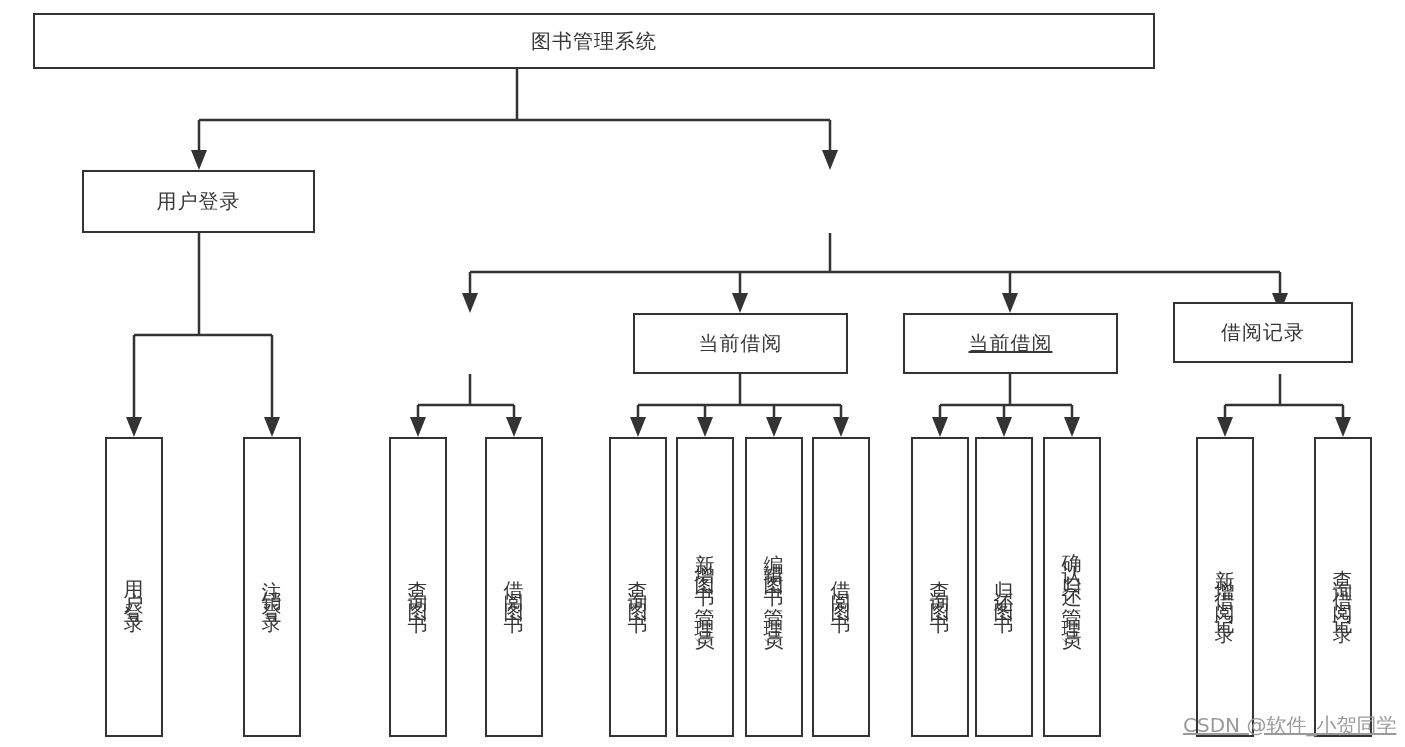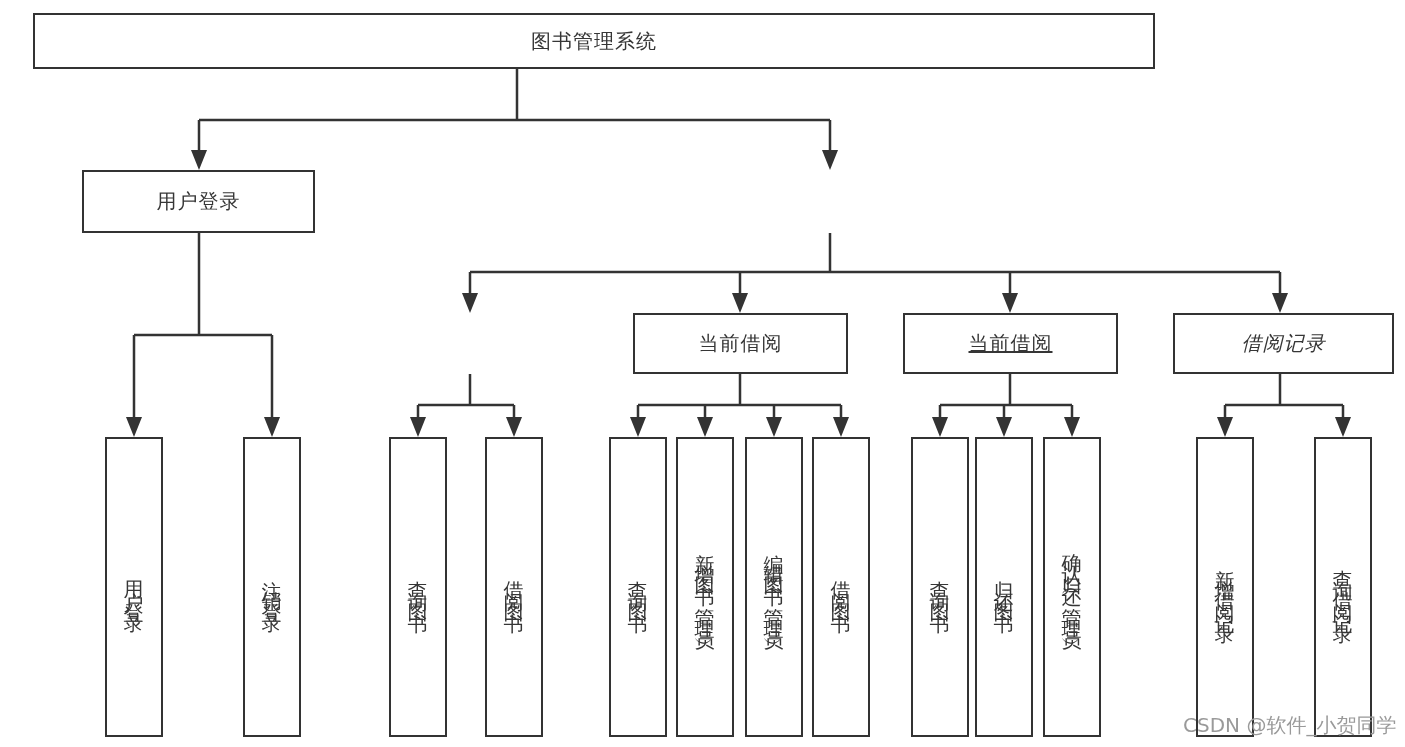--- a/index.html
+++ b/index.html
@@ -58,20 +58,21 @@
     line-height: 1;
   }
   #watermark {
     position: absolute;
     left: 1183px;
     top: 712px;
     font-size: 20px;
     color: #9a9a9a;
     white-space: nowrap;
     z-index: 5;
+    text-decoration: underline;
   }
 </style>
 </head>
 <body>
 
 <div id="canvas">
 
   <svg id="connectors" viewBox="0 0 1405 747" xmlns="http://www.w3.org/2000/svg">
     <g stroke="#333333" stroke-width="2.5" fill="none">
 
@@ -119,21 +120,21 @@
   <div class="hbox" style="left:82px; top:170px; width:233px; height:63px;">
     <span>用户登录</span>
   </div>
 
   <div class="hbox" style="left:633px; top:313px; width:215px; height:61px;">
     <span>当前借阅</span>
   </div>
   <div class="hbox" style="left:903px; top:313px; width:215px; height:61px;text-decoration:underline;">
     <span>当前借阅</span>
   </div>
-  <div class="hbox" style="left:1173px; top:313px; width:221px; height:61px;font-style:italic;">
+  <div class="hbox" style="left:1173px; top:302px; width:180px; height:61px;">
     <span>借阅记录</span>
   </div>
 
   <div class="vbox" style="left:105px;">
     <span>用户登录</span>
   </div>
   <div class="vbox" style="left:243px;">
     <span>注销登录</span>
   </div>
   <div class="vbox" style="left:389px;">

